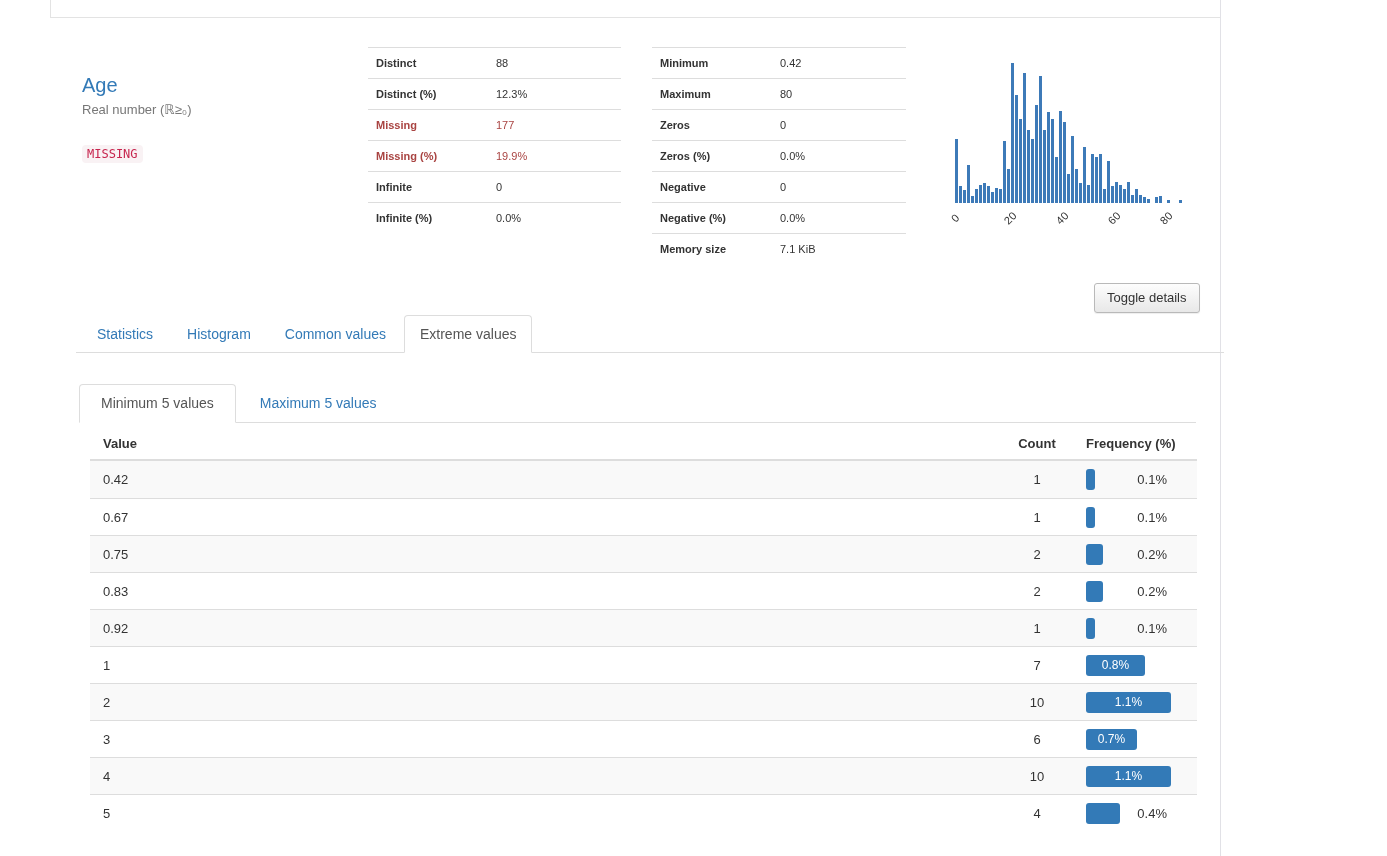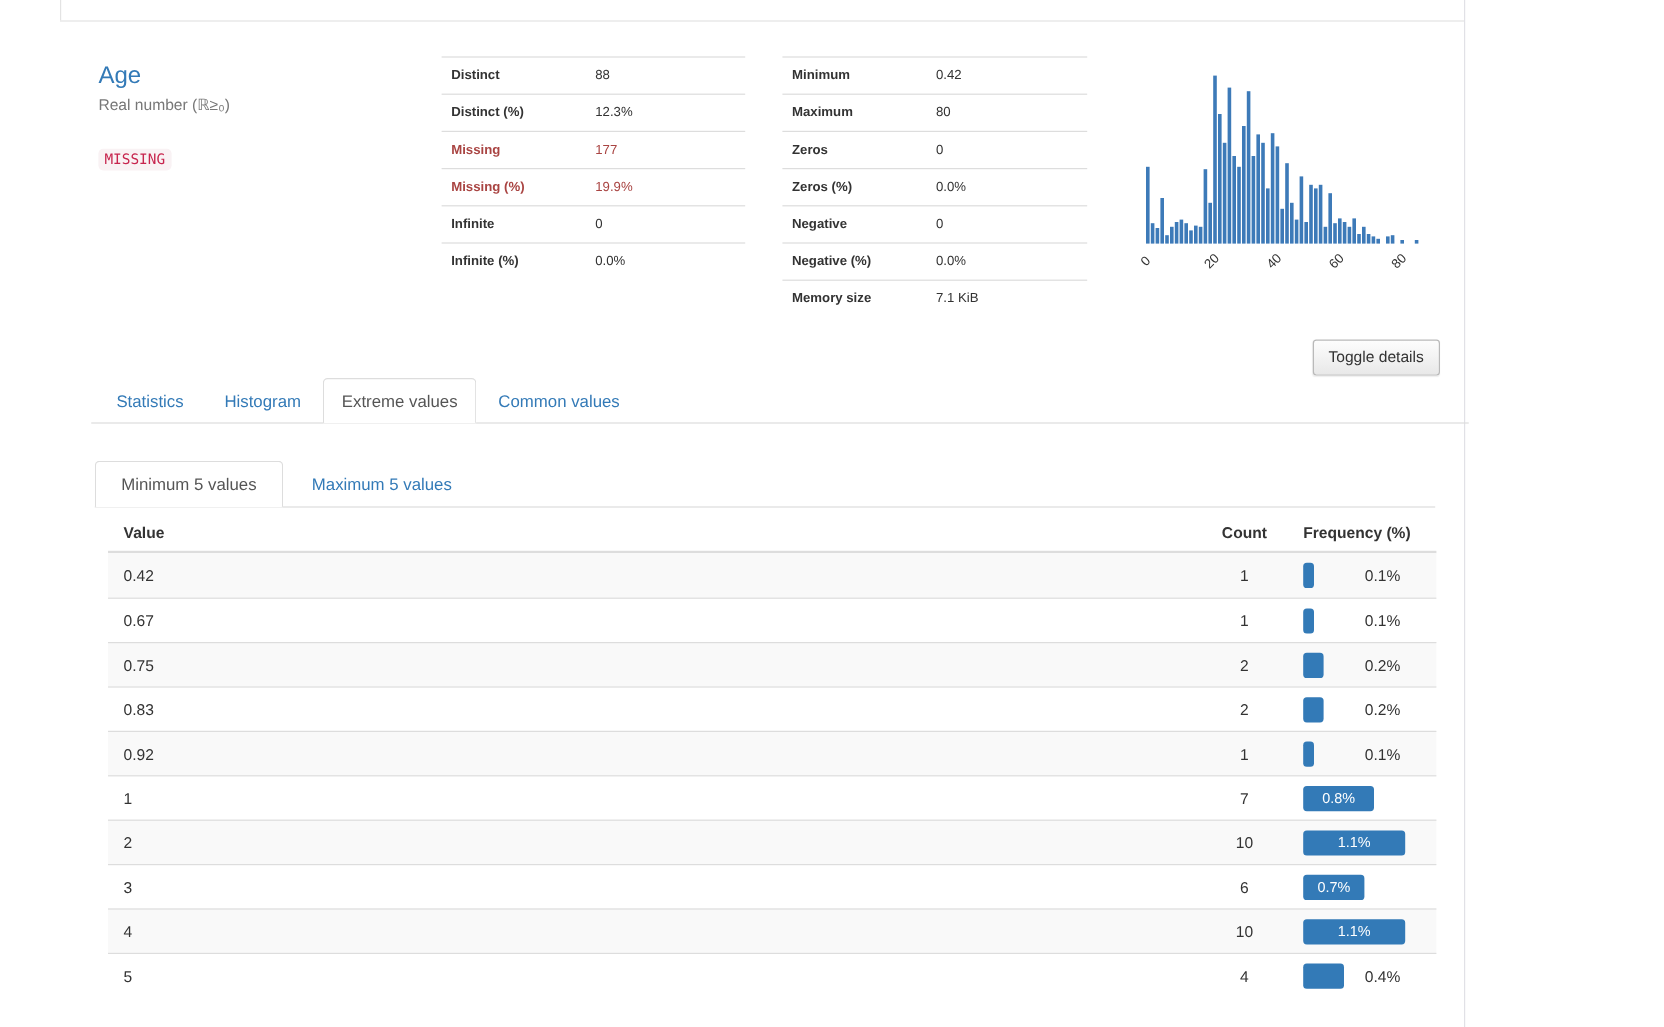--- a/index.html
+++ b/index.html
@@ -9,21 +9,21 @@
     background:#ffffff; color:#333;
     font-family:"Liberation Sans","DejaVu Sans",sans-serif; font-size:13px;
   }
   
   .right-edge   { position:absolute; left:1220px; top:0; width:1px; height:856px; background:#e1e1e6; }
   .top-rule     { position:absolute; left:50px; top:17px; width:1170px; height:1px; background:#e3e3e3; }
   .top-left-tick{ position:absolute; left:50px; top:0; width:1px; height:17px; background:#e3e3e3; }
 
   
   .var-header { position:absolute; left:82px; top:52px; width:270px; }
-  .var-title  { color:#337ab7; font-size:20px; font-weight:400; line-height:22px; }
+  .var-title  { color:#337ab7; font-size:20px; font-weight:400; line-height:22px;margin-top:22px; }
   .var-type   { color:#777; font-size:13px; margin-top:6px; }
   .badge-missing {
     display:inline-block; margin-top:28px; padding:2px 5px; border-radius:4px;
     font-family:"DejaVu Sans Mono","Liberation Mono",monospace; font-size:12px;
     color:#c7254e; background:#f9f2f4;
   }
 
   
   .stats-table { position:absolute; top:47px; font-size:11px; }
   #stats-left  { left:368px; width:253px; }
@@ -218,22 +218,22 @@
     <span class="hist-tick" style="left: 101px;">40</span>
     <span class="hist-tick" style="left: 153px;">60</span>
     <span class="hist-tick" style="left: 205px;">80</span>
   </div>
 
 <button class="toggle-btn">Toggle details</button>
 
 <div class="tabs" id="tabs">
     <div class="tab">Statistics</div>
     <div class="tab">Histogram</div>
+    <div class="tab">Common values</div>
     <div class="tab active">Extreme values</div>
-    <div class="tab">Common values</div>
   </div>
 <div class="subtabs" id="subtabs">
     <div class="subtab active">Minimum 5 values</div>
     <div class="subtab">Maximum 5 values</div>
   </div>
 
 <div class="freq-table">
   <div class="freq-header">
     <div class="col-value">Value</div>
     <div class="col-count">Count</div>

